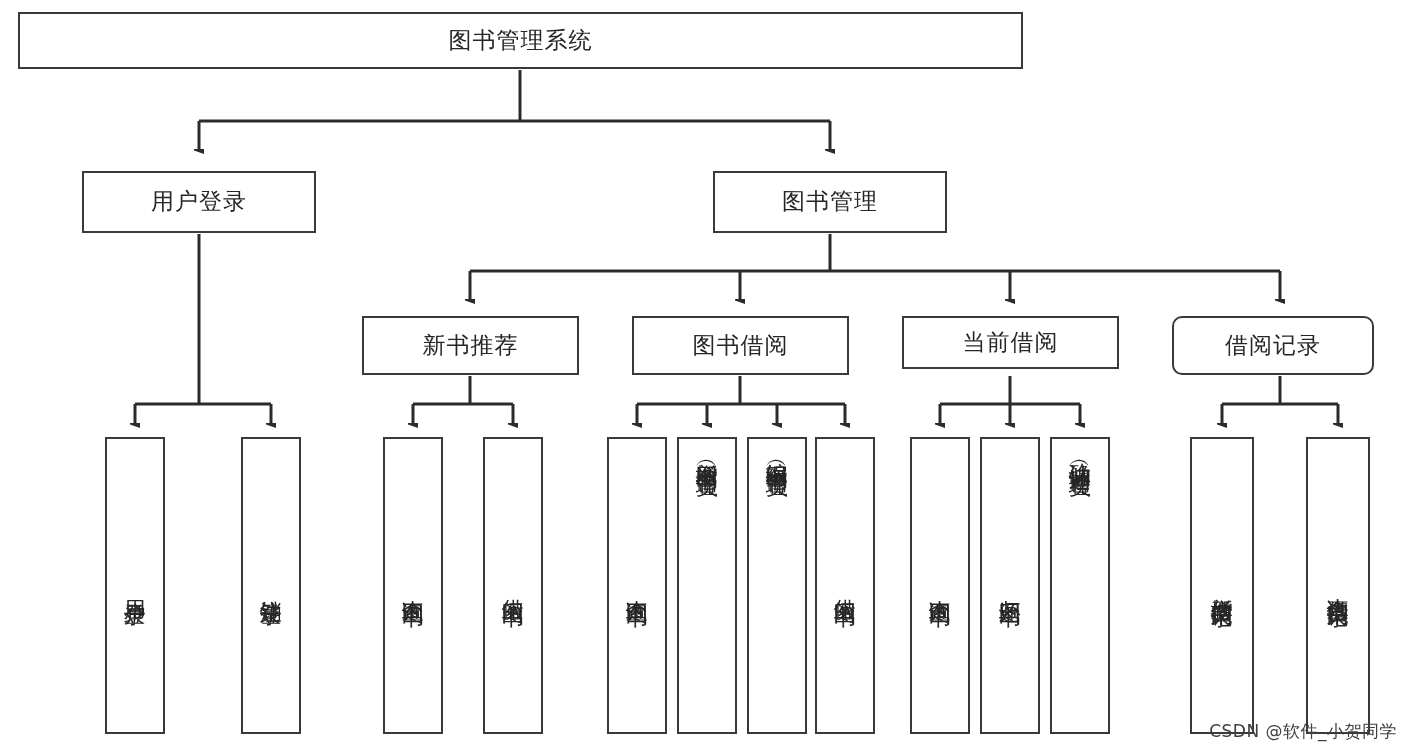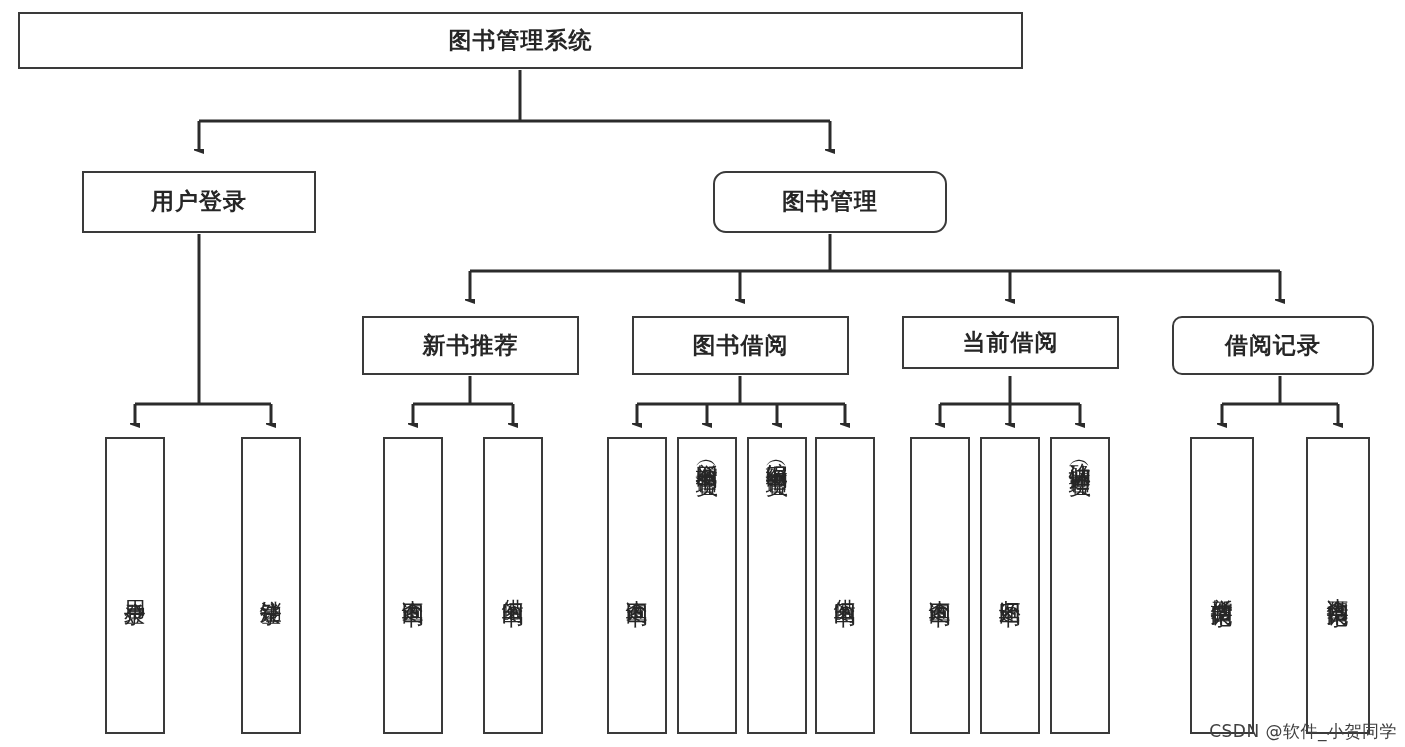--- a/index.html
+++ b/index.html
@@ -34,21 +34,20 @@
     display: flex;
     align-items: center;
     justify-content: center;
     color: #262626;
   }
   .node-h .label {
     font-size: 23px;
     line-height: 1.2;
     letter-spacing: 1px;
     white-space: nowrap;
-    font-weight: bold;
   }
   .node-v {
     align-items: center;
     justify-content: center;
     padding: 6px 0;
   }
   .node-v .label {
     writing-mode: vertical-rl;
     text-orientation: upright;
     font-size: 22px;
@@ -127,21 +126,21 @@
     </g>
   </svg>
 
   <div class="node node-h" style="left:18px; top:12px; width:1005px; height:57px;">
     <span class="label">图书管理系统</span>
   </div>
 
   <div class="node node-h" style="left:82px; top:171px; width:234px; height:62px;">
     <span class="label">用户登录</span>
   </div>
-  <div class="node node-h" style="left:713px; top:171px; width:234px; height:62px;border-radius:13px;">
+  <div class="node node-h" style="left:713px; top:171px; width:234px; height:62px;">
     <span class="label">图书管理</span>
   </div>
 
   <div class="node node-h" style="left:632px; top:316px; width:217px; height:59px;">
     <span class="label">图书借阅</span>
   </div>
   <div class="node node-h" style="left:362px; top:316px; width:217px; height:59px;">
     <span class="label">新书推荐</span>
   </div>
   <div class="node node-h" style="left:902px; top:316px; width:217px; height:53px;">

